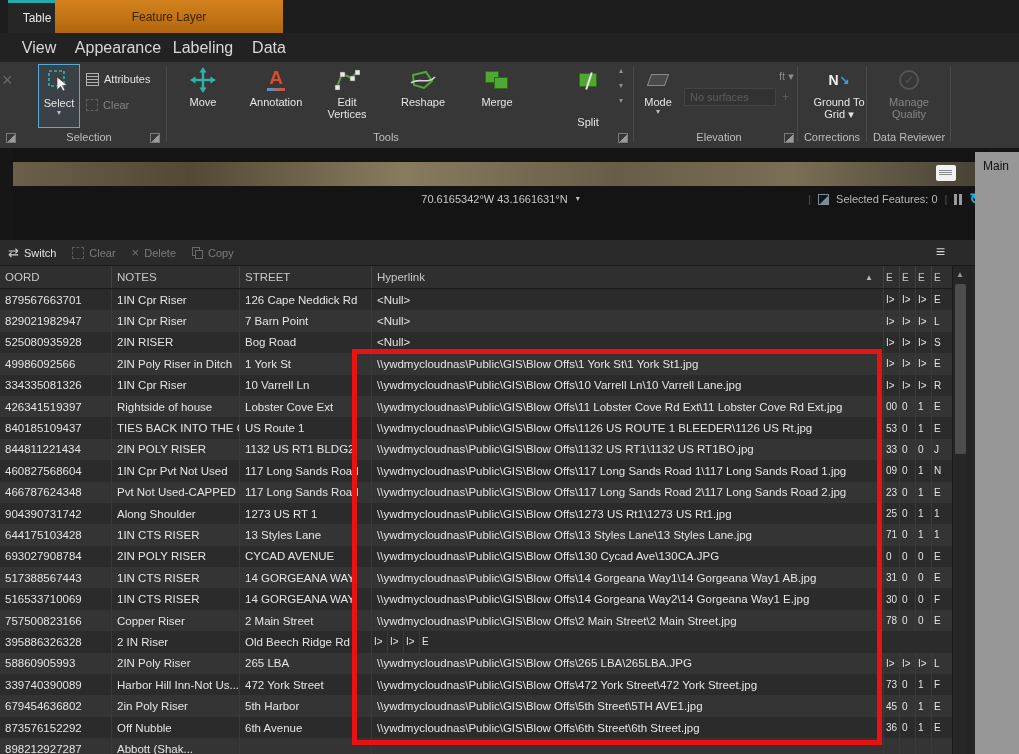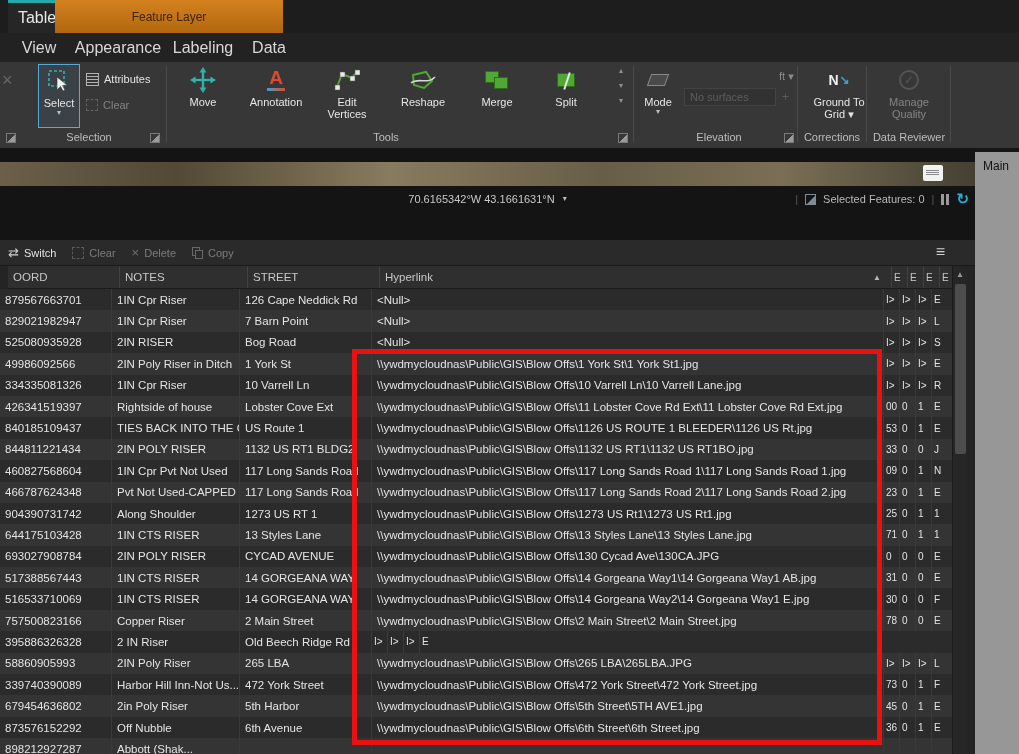--- a/index.html
+++ b/index.html
@@ -5,21 +5,21 @@
   * { margin:0; padding:0; box-sizing:border-box; }
   html,body { background:#000; }
   .app {
     position:relative; width:1019px; height:754px; overflow:hidden;
     background:#161616; font-family:"Liberation Sans", sans-serif;
     color:#e6e6e6; font-size:11px; -webkit-font-smoothing:antialiased;
   }
   
   .ribbon-top { position:absolute; left:0; top:0; width:1019px; height:33px; background:#1d1d1d; }
   .table-tab { position:absolute; left:8px; top:0; width:58px; height:33px; background:#262626;
-    border-top:3px solid #27a9a9; color:#e8e8e8; font-size:16px; display:flex; align-items:center; justify-content:center; }
+    border-top:3px solid #27a9a9; color:#e8e8e8; font-size:12px; display:flex; align-items:center; justify-content:center; }
   .ctx-tab { position:absolute; left:55px; top:0; width:228px; height:33px;
     background:linear-gradient(#d4821f,#b1660e); color:#3a2503; font-size:12px;
     display:flex; align-items:center; justify-content:center; }
   
   .menu-tabs { position:absolute; left:0; top:33px; width:1019px; height:29px; background:#222; }
   .menu-tab { position:absolute; top:0; height:29px; display:flex; align-items:center; justify-content:center;
     color:#d8d8d8; font-size:16px; }
   .mt-view { left:14px; width:50px; }
   .mt-appearance { left:78px; width:80px; }
   .mt-labeling { left:172px; width:62px; }
@@ -56,21 +56,21 @@
   .merge-ico { position:relative; width:24px; height:18px; }
   .merge-ico i { position:absolute; width:14px; height:12px; background:#4ea832; border:1px solid #2d6b1a; display:block; }
   .merge-ico i:nth-child(2) { left:9px; top:6px; }
   .split-ico { width:18px; height:14px; background:#4ea832; border:1px solid #2d6b1a;
     position:relative; }
   .split-ico::after { content:""; position:absolute; left:8px; top:-2px; width:2px; height:18px; background:#e8e8e8; transform:rotate(18deg); }
   .n-ico { display:flex; align-items:center; gap:1px; }
   .n-ico b { color:#f0f0f0; font-size:14px; }
   .n-ico s { text-decoration:none; color:#3a9fd8; font-size:12px; font-weight:bold; }
   
-  .map { position:absolute; left:0; top:148px; width:975px; height:92px; background:#141414; }
+  .map { position:absolute; left:13px; top:148px; width:975px; height:92px; background:#141414; }
   .imagery { position:absolute; left:0; top:14px; width:975px; height:24px;
     background:linear-gradient(90deg,#6e5f43,#55492f 18%,#8b7b57 40%,#6a5d41 62%,#7d6f4e 80%,#46402f 100%); filter:saturate(.8); }
   .note-ico { position:absolute; right:32px; top:17px; width:20px; height:16px; background:#f2f2f2; border-radius:2px; }
   .note-ico::after { content:""; position:absolute; left:3px; top:4px; width:13px; height:6px;
     background:repeating-linear-gradient(#0000 0 1px,#8a8a8a 1px 2px); }
   .statusbar { position:absolute; left:0; top:38px; width:975px; height:26px; display:flex; align-items:center; }
   .coords { margin:0 auto; color:#c9c9c9; display:flex; gap:8px; align-items:center; }
   .status-right { position:absolute; right:6px; top:0; height:26px; display:flex; align-items:center; gap:7px; color:#b8b8b8; }
   .pipe { color:#555; }
   .sel-ico { width:11px; height:11px; border:1px solid #7d8c96; background:linear-gradient(135deg,#0000 55%,#7d8c96 56%); }
@@ -84,21 +84,21 @@
   .table-panel { position:absolute; left:0; top:240px; width:975px; height:514px; background:#242424; overflow:hidden; }
   .ttoolbar { position:absolute; left:0; top:0; width:975px; height:26px; background:#2a2a2a;
     border-bottom:1px solid #191919; display:flex; align-items:center; gap:16px; padding-left:8px; }
   .tbtn { display:flex; align-items:center; gap:5px; color:#e3e3e3; }
   .tbtn .ico { font-size:13px; color:#cfcfcf; line-height:12px; }
   .copy-ico { position:relative; width:11px; height:12px; }
   .copy-ico i { position:absolute; width:8px; height:9px; border:1px solid #bdbdbd; display:block; background:#2a2a2a; }
   .copy-ico i:nth-child(2) { left:3px; top:3px; }
   .hamburger { position:absolute; right:30px; top:3px; font-size:16px; color:#d0d0d0; }
   .thead { position:absolute; left:0; top:26px; width:952px; height:23px; background:#2f2f2f;
-    border-bottom:1px solid #1a1a1a; display:flex; color:#c8c8c8;margin-left:8px; }
+    border-bottom:1px solid #1a1a1a; display:flex; color:#c8c8c8; }
   .hcell { display:flex; align-items:center; padding-left:5px; border-right:1px solid #414141;
     white-space:nowrap; overflow:hidden; font-size:11.5px; }
   .sort-ico { margin-left:auto; margin-right:10px; font-size:8px; color:#b8b8b8; }
   .rows { position:absolute; left:0; top:49px; width:952px; height:465px; overflow:hidden; }
   .trow { display:flex; height:21.4px; }
   .trow:nth-child(odd) { background:#2b2b2b; }
   .trow:nth-child(even) { background:#343434; }
   .tcell { display:flex; align-items:center; padding-left:5px; border-right:1px solid #3a3a3a;
     white-space:nowrap; overflow:hidden; font-size:11.5px; color:#e4e4e4; }
   .c0{width:112px;} .c1{width:128px;} .c2{width:132px;} .c3{width:512px;}
@@ -201,21 +201,21 @@
     </div>
     <div class="btn-big" style="left:466px; width:62px;">
       <span class="icon">
         <span class="merge-ico">
             <i></i>
             <i></i>
           </span>
       </span>
       <span class="lbl">Merge</span>
     </div>
-    <div class="btn-big" style="left:535px; width:62px;">
+    <div class="btn-big" style="left:557px; width:62px;justify-content:space-between;">
       <span class="icon">
           <span class="split-ico"></span>
         </span>
       <span class="lbl">Split</span>
     </div>
     <div class="gallery-col">
       <span>▴</span>
       <span>▾</span>
       <span>▾</span>
     </div>

